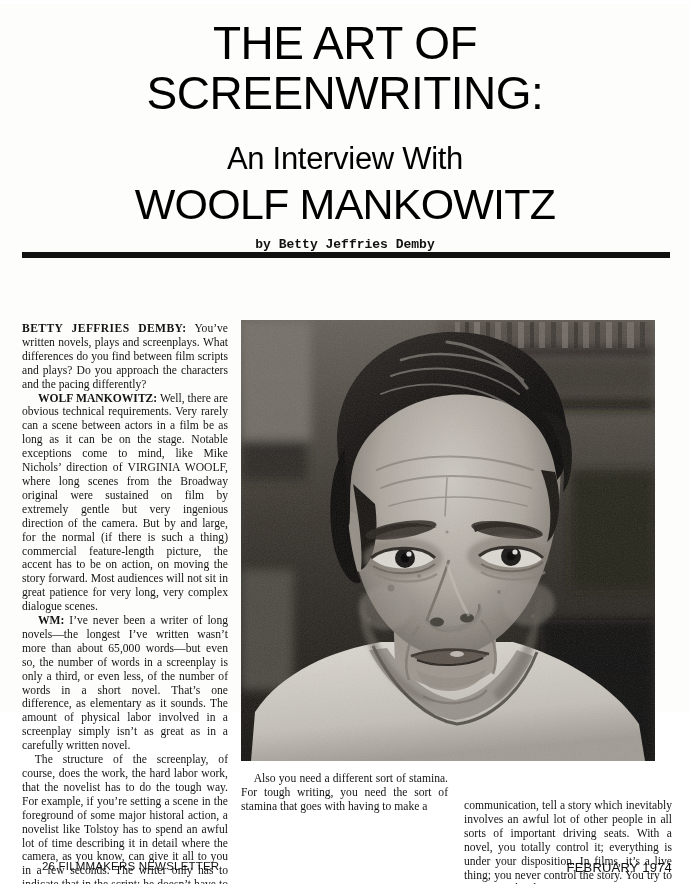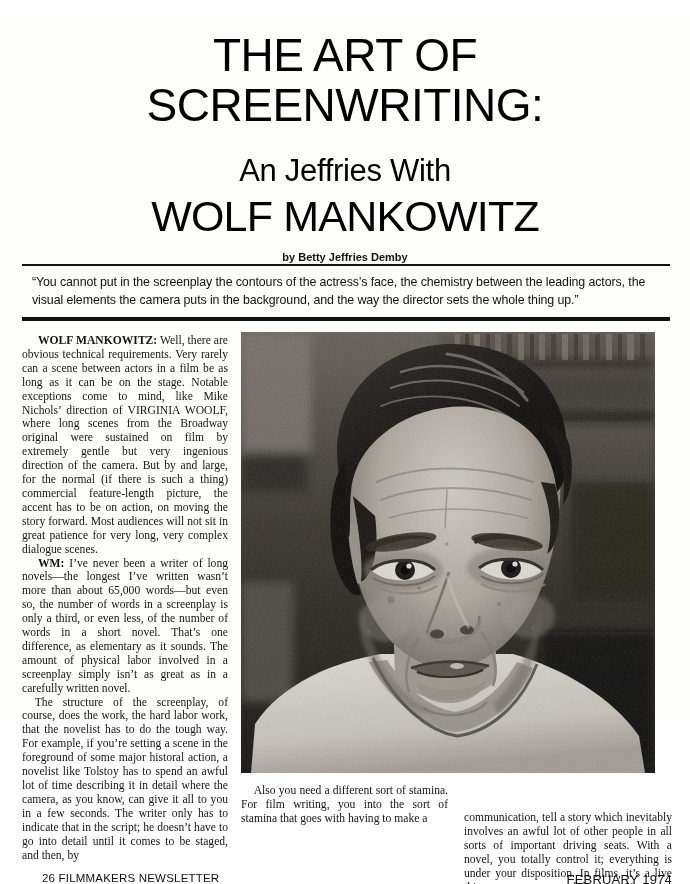--- a/index.html
+++ b/index.html
@@ -11,21 +11,21 @@
     width: 690px;
     height: 884px;
     position: relative;
     font-family: "Liberation Serif", serif;
     color: #111111;
     overflow: hidden;
   }
 
   .page {
     position: absolute;
-    left: 0; top: 16px;
+    left: 0; top: 4px;
     width: 690px;
     height: 708px;
     background: #fdfdfb;
   }
 
   
   .masthead {
     position: absolute;
     left: 0;
     top: 14px;
@@ -54,23 +54,23 @@
   .title-name {
     font-family: "Liberation Sans", sans-serif;
     font-weight: 400;
     font-size: 43px;
     line-height: 48px;
     letter-spacing: -0.8px;
     color: #000;
     margin: 2px 0 0 0;
   }
   .byline {
-    font-family: Liberation Sans, sans-serif;
+    font-family: Liberation Mono, monospace;
     font-weight: 700;
-    font-size: 11px;
+    font-size: 13px;
     line-height: 16px;
     color: #111;
     margin: 9px 0 0 0;
   }
 
   
   .quote-block {
     position: absolute;
     left: 22px;
     top: 248px;
@@ -167,28 +167,27 @@
   }
 </style>
 </head>
 <body>
 
 <div class="page">
 
   <div class="masthead">
     <h1 class="title-main">THE ART OF
 SCREENWRITING:</h1>
-    <div class="title-sub">An Jeffries With</div>
-    <div class="title-name">WOLF MANKOWITZ</div>
+    <div class="title-sub">An Interview With</div>
+    <div class="title-name">WOOLF MANKOWITZ</div>
     <div class="byline">by Betty Jeffries Demby</div>
   </div>
 
   <div class="quote-block">
     <div class="rule-thin"></div>
-    <div class="quote-text">“You cannot put in the screenplay the contours of the actress’s face, the chemistry between the leading actors, the visual elements the camera puts in the background, and the way the director sets the whole thing up.”</div>
     <div class="rule-thick"></div>
   </div>
 
   <div class="photo">
     <svg width="414" height="441" viewBox="0 0 414 441" xmlns="http://www.w3.org/2000/svg">
       <defs>
         <radialGradient id="faceLight" cx="50%" cy="45%" r="62%">
           <stop offset="0%" stop-color="#d8d3cc"></stop>
           <stop offset="55%" stop-color="#b4ada4"></stop>
           <stop offset="100%" stop-color="#6d6760"></stop>
@@ -347,27 +346,28 @@
         <circle cx="258" cy="272" r="2"></circle>
         <circle cx="206" cy="212" r="1.6"></circle>
       </g>
 
       <rect x="0" y="0" width="414" height="441" filter="url(#grain)" fill="none" opacity="0.55"></rect>
       <rect x="0" y="0" width="414" height="441" fill="#000" opacity="0.04"></rect>
     </svg>
   </div>
 
   <div class="col col-left">
+    <p><span class="speaker">BETTY JEFFRIES DEMBY:</span><span> You’ve written novels, plays and screenplays. What differences do you find between film scripts and plays? Do you approach the characters and the pacing differently?</span></p>
     <p><span class="speaker-plain">WOLF MANKOWITZ:</span><span> Well, there are obvious technical requirements. Very rarely can a scene between actors in a film be as long as it can be on the stage. Notable exceptions come to mind, like Mike Nichols’ direction of VIRGINIA WOOLF, where long scenes from the Broadway original were sustained on film by extremely gentle but very ingenious direction of the camera. But by and large, for the normal (if there is such a thing) commercial feature-length picture, the accent has to be on action, on moving the story forward. Most audiences will not sit in great patience for very long, very complex dialogue scenes.</span></p>
     <p><span class="speaker-plain">WM:</span><span> I’ve never been a writer of long novels—the longest I’ve written wasn’t more than about 65,000 words—but even so, the number of words in a screenplay is only a third, or even less, of the number of words in a short novel. That’s one difference, as elementary as it sounds. The amount of physical labor involved in a screenplay simply isn’t as great as in a carefully written novel.</span></p>
     <p class="indent">The structure of the screenplay, of course, does the work, the hard labor work, that the novelist has to do the tough way. For example, if you’re setting a scene in the foreground of some major historal action, a novelist like Tolstoy has to spend an awful lot of time describing it in detail where the camera, as you know, can give it all to you in a few seconds. The writer only has to indicate that in the script; he doesn’t have to go into detail until it comes to be staged, and then, by</p>
   </div>
 
   <div class="col col-mid-bottom">
-    <p class="indent">Also you need a different sort of stamina. For film writing, you into the sort of stamina that goes with having to make a</p>
+    <p class="indent">Also you need a different sort of stamina. For tough writing, you need the sort of stamina that goes with having to make a</p>
   </div>
 
   <div class="col col-right-bottom">
     <p>communication, tell a story which inevitably involves an awful lot of other people in all sorts of important driving seats. With a novel, you totally control it; everything is under your disposition. In films, it’s a live thing; you never control the story. You try to anticipate the shots,</p>
   </div>
 
   <div class="footer-left">26 FILMMAKERS NEWSLETTER</div>
   <div class="footer-right">FEBRUARY 1974</div>
 
 </div>

